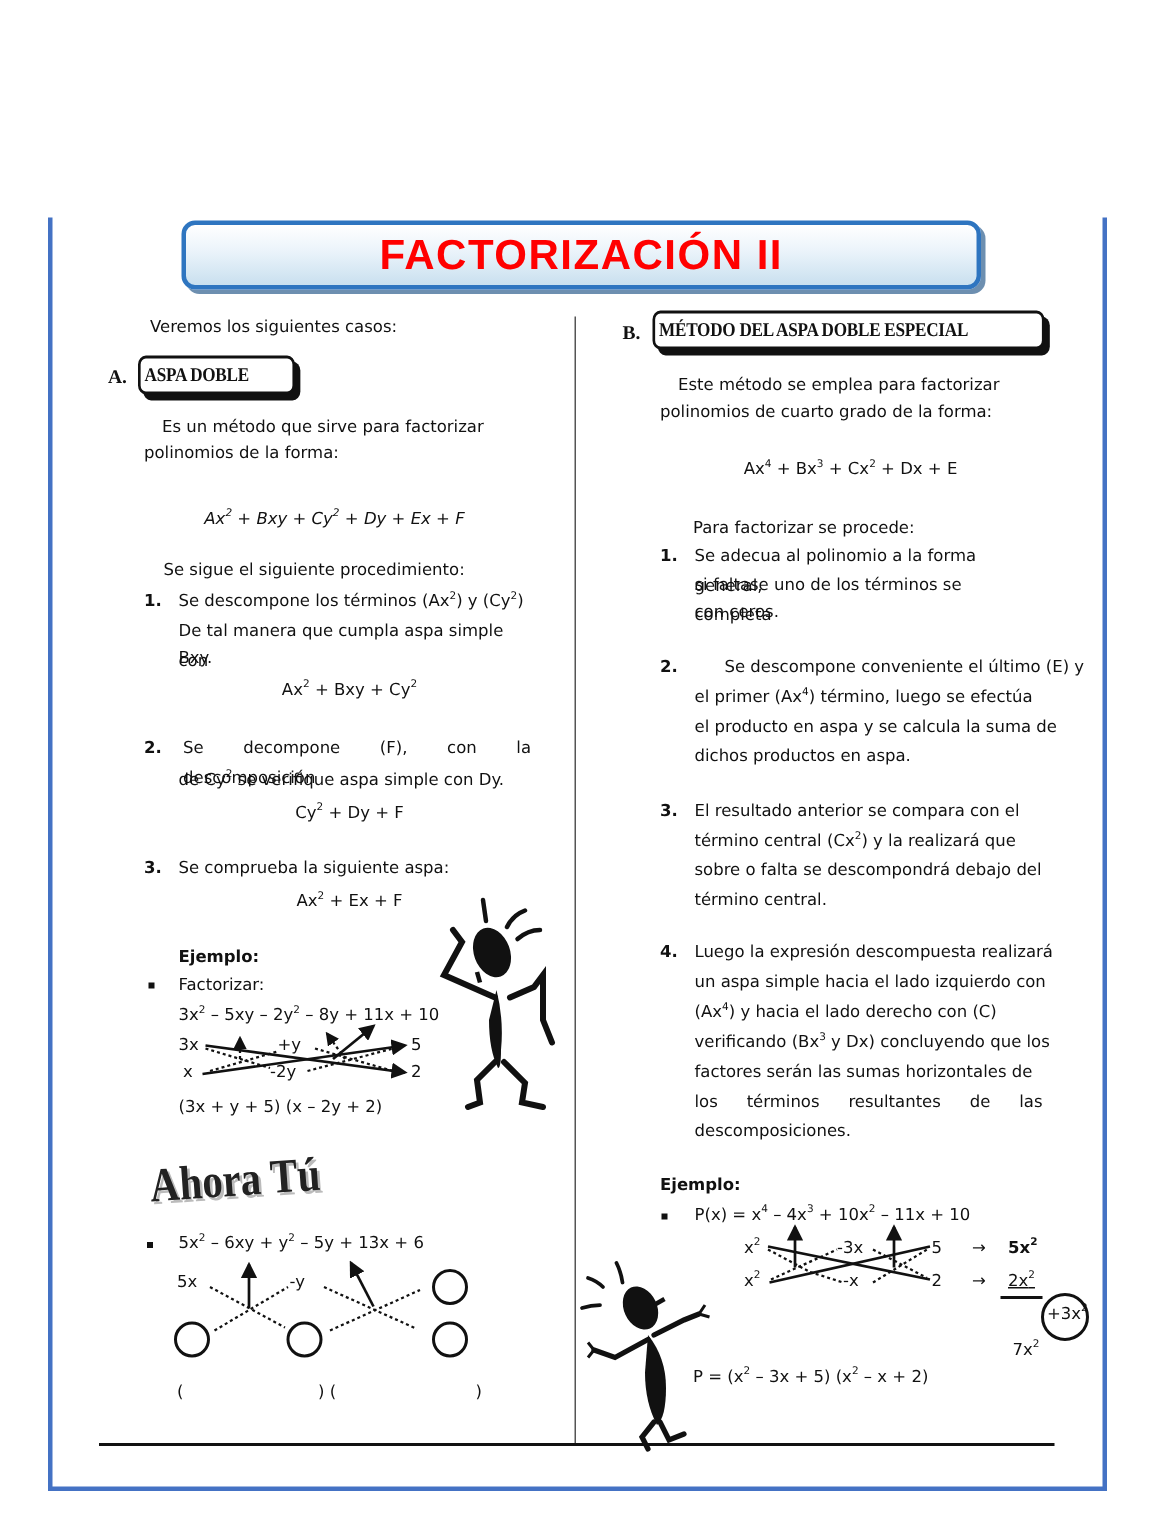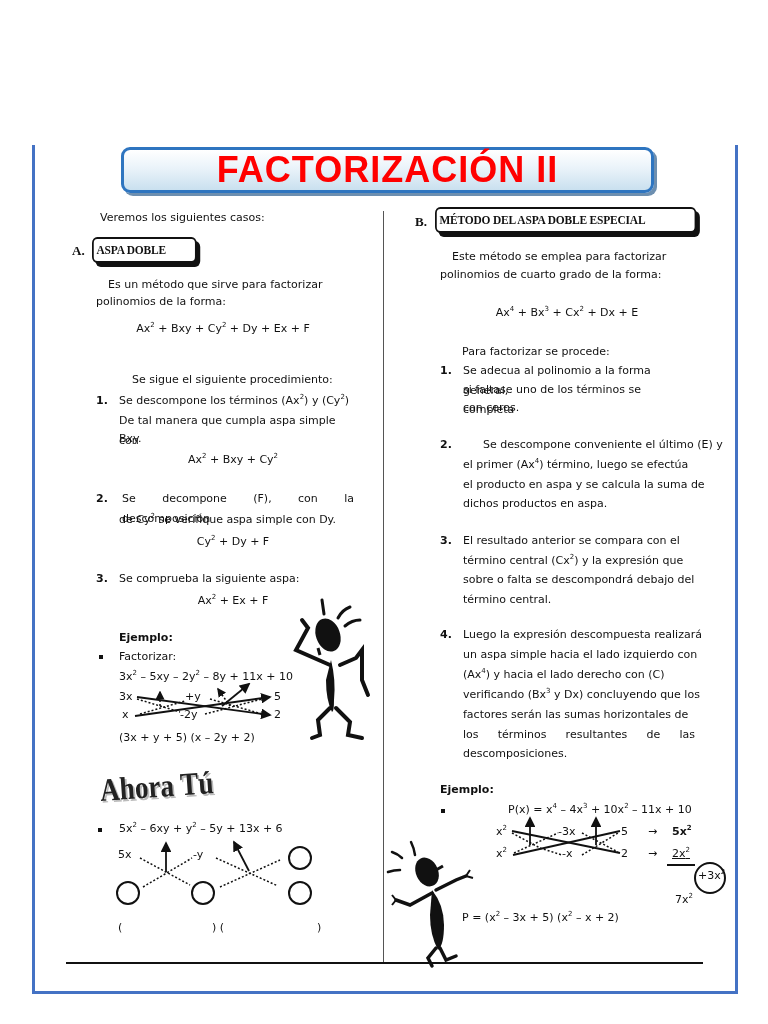--- a/index.html
+++ b/index.html
@@ -13,21 +13,21 @@
     border-left: 3px solid #4472c4; border-right: 3px solid #4472c4; border-bottom: 3px solid #4472c4;
   }
   .title-box {
     position: absolute; left: 121px; top: 147px; width: 527px; height: 40px;
     border: 3px solid #2e75c0; border-radius: 9px;
     background: linear-gradient(#ffffff 0%, #eaf3fa 45%, #c9e0ef 100%);
     box-shadow: 3px 3px 0 #6d8fb0;
     display: flex; align-items: center; justify-content: center;
   }
   .title-text {
-    font-family: "Liberation Sans", sans-serif; font-weight: bold; font-size: 36px;
+    font-family: "Liberation Sans", sans-serif; font-weight: bold; font-size: 28px;
     color: #ff0000; letter-spacing: 1px;
   }
   .col-divider { position: absolute; left: 383px; top: 211px; width: 1px; height: 752px; background: #555; }
   .bottom-rule { position: absolute; left: 66px; top: 962px; width: 637px; height: 2px; background: #111; }
 
   .txt { position: absolute; font-size: 11px; line-height: 20px; color: #111; }
   .just { text-align: justify; text-align-last: left; }
   .center { text-align: center; }
   .num { position: absolute; font-size: 11px; font-weight: bold; line-height: 20px; }
   sup { font-size: 7px; vertical-align: 5px; line-height: 0; }
@@ -67,25 +67,25 @@
 <div class="sec-letter" style="left:72px; top:243px;">A.</div>
 <div class="sec-box" style="left:92px; top:237px; width:112px;">
   <span>ASPA DOBLE</span>
 </div>
 
 <div class="txt just" style="left:96px; top:275px; width:254px; text-indent:12px;">
   <span>Es un método que sirve para factorizar</span>
 </div>
 <div class="txt" style="left:96px; top:292px;">polinomios de la forma:</div>
 
-<div class="txt center" style="left:96px; top:319px; width:254px;">
+<div class="txt center" style="left:96px; top:336px; width:254px;font-style:italic;">
   <span>Ax</span><sup>2</sup><span> + Bxy + Cy</span><sup>2</sup><span> + Dy + Ex + F</span>
 </div>
 
-<div class="txt" style="left:109px; top:370px;margin-left:23px;">Se sigue el siguiente procedimiento:</div>
+<div class="txt" style="left:109px; top:370px;">Se sigue el siguiente procedimiento:</div>
 
 <div class="num" style="left:96px; top:391px;">1.</div>
 <div class="txt" style="left:119px; top:391px;">
   <span>Se descompone los términos (Ax</span><sup>2</sup><span>) y (Cy</span><sup>2</sup><span>)</span>
 </div>
 <div class="txt" style="left:119px; top:411px; width:232px;">De tal manera que cumpla aspa simple con</div>
 <div class="txt" style="left:119px; top:429px;">Bxy.</div>
 <div class="txt center" style="left:96px; top:450px; width:274px;">
   <span>Ax</span><sup>2</sup><span> + Bxy + Cy</span><sup>2</sup>
 </div>
@@ -197,41 +197,41 @@
 <div class="txt" style="left:463px; top:435px;margin-left:20px;">Se descompone conveniente el último (E) y</div>
 <div class="txt" style="left:463px; top:455px;">
   <span>el primer (Ax</span><sup>4</sup><span>) término, luego se efectúa</span>
 </div>
 <div class="txt" style="left:463px; top:475px;">el producto en aspa y se calcula la suma de</div>
 <div class="txt" style="left:463px; top:494px;">dichos productos en aspa.</div>
 
 <div class="num" style="left:440px; top:531px;">3.</div>
 <div class="txt just" style="left:463px; top:531px; width:232px;"><span>El resultado anterior se compara con el</span></div>
 <div class="txt" style="left:463px; top:551px;">
-  <span>término central (Cx</span><sup>2</sup><span>) y la expresión que</span>
+  <span>término central (Cx</span><sup>2</sup><span>) y la realizará que</span>
 </div>
 <div class="txt" style="left:463px; top:570px;">sobre o falta se descompondrá debajo del</div>
 <div class="txt" style="left:463px; top:590px;">término central.</div>
 
 <div class="num" style="left:440px; top:625px;">4.</div>
 <div class="txt" style="left:463px; top:625px;">Luego la expresión descompuesta realizará</div>
 <div class="txt" style="left:463px; top:645px;">un aspa simple hacia el lado izquierdo con</div>
 <div class="txt" style="left:463px; top:665px;">
   <span>(Ax</span><sup>4</sup><span>) y hacia el lado derecho con (C)</span>
 </div>
 <div class="txt" style="left:463px; top:685px;">
   <span>verificando (Bx</span><sup>3</sup><span> y Dx) concluyendo que los</span>
 </div>
 <div class="txt" style="left:463px; top:705px;">factores serán las sumas horizontales de</div>
 <div class="txt just" style="left:463px; top:725px; width:232px; text-align-last: justify;">los términos resultantes de las</div>
 <div class="txt" style="left:463px; top:744px;">descomposiciones.</div>
 
 <div class="txt bold" style="left:440px; top:780px;">Ejemplo:</div>
 <div class="bullet" style="left:441px; top:809px;"></div>
-<div class="txt" style="left:463px; top:800px;margin-left:45px;">
+<div class="txt" style="left:463px; top:800px;">
   <span>P(x) = x</span><sup>4</sup><span> – 4x</span><sup>3</sup><span> + 10x</span><sup>2</sup><span> – 11x + 10</span>
 </div>
 
 <div class="txt" style="left:496px; top:822px;"><span>x</span><sup>2</sup></div>
 <div class="txt" style="left:558px; top:822px;">-3x</div>
 <div class="txt" style="left:621px; top:822px;">5</div>
 <div class="txt" style="left:648px; top:822px;">→</div>
 <div class="txt" style="left:672px; top:822px;font-weight:bold;"><span>5x</span><sup>2</sup></div>
 
 <div class="txt" style="left:496px; top:844px;"><span>x</span><sup>2</sup></div>

